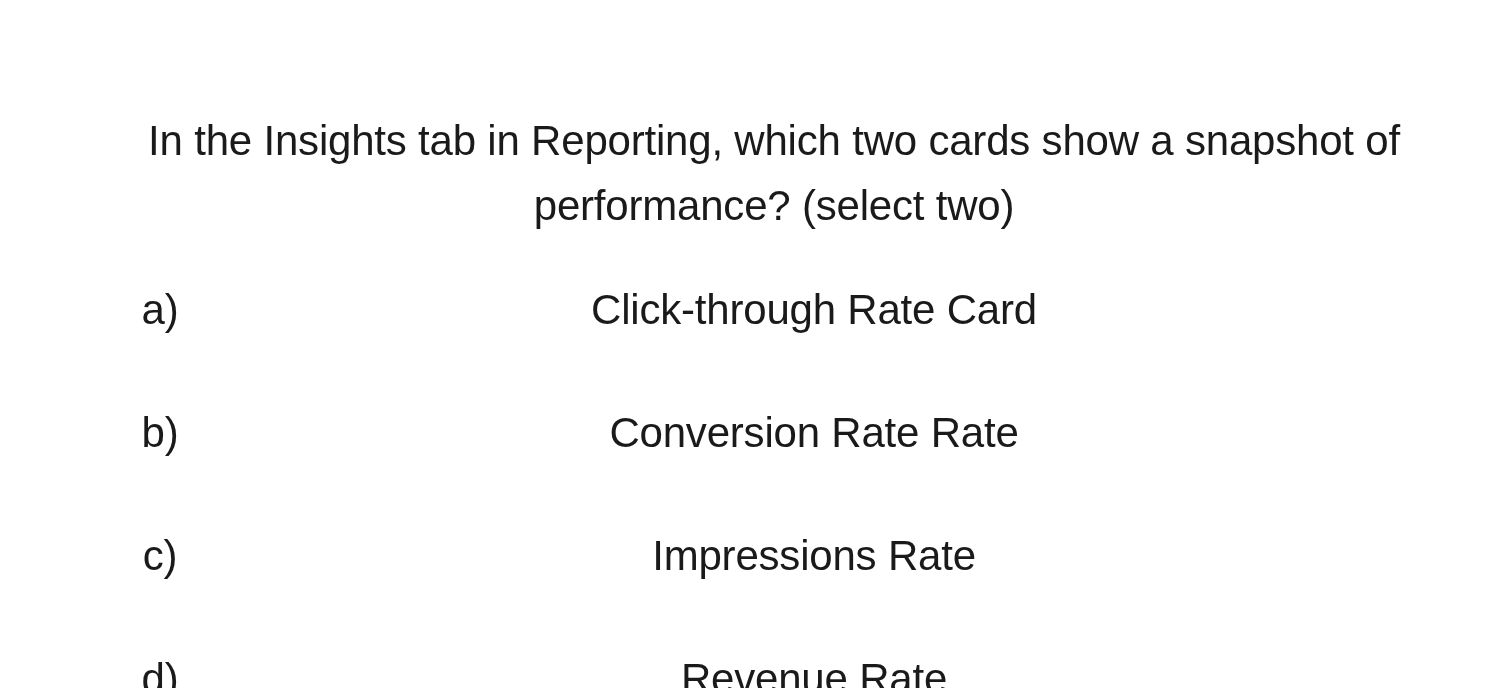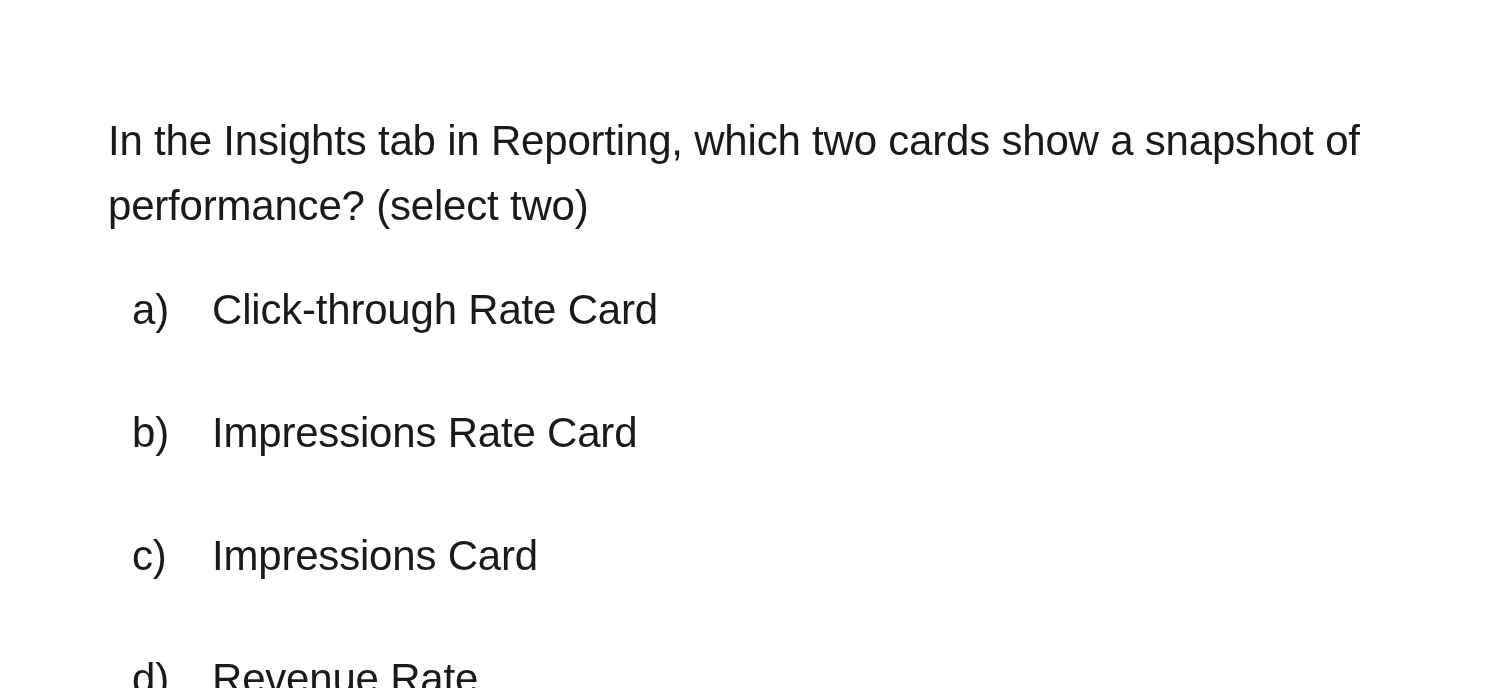--- a/index.html
+++ b/index.html
@@ -1,18 +1,19 @@
 <!DOCTYPE html>
 <html><head>
   <meta charset="utf-8">
   <style>
     * {
       margin: 12px;
       padding: 0;
       box-sizing: border-box;
+      text-align: center;
     }
     body {
       width: 1500px;
       height: 688px;
       background: #ffffff;
       font-family: -apple-system, BlinkMacSystemFont, "Segoe UI", Helvetica, Arial, sans-serif;
       color: #1a1a1a;
       padding: 72px 72px 0 72px;
     }
     .question-text {
@@ -47,23 +48,23 @@
 
 <div class="question-text">In the Insights tab in Reporting, which two cards show a snapshot of performance? (select two)</div>
 
 <div class="options">
   <div class="option">
     <span class="option-letter">a)</span>
     <span class="option-label">Click-through Rate Card</span>
   </div>
   <div class="option">
     <span class="option-letter">b)</span>
-    <span class="option-label">Impressions Rate Card</span>
+    <span class="option-label">Conversion Rate Rate</span>
   </div>
   <div class="option">
     <span class="option-letter">c)</span>
-    <span class="option-label">Impressions Card</span>
+    <span class="option-label">Impressions Rate</span>
   </div>
   <div class="option">
     <span class="option-letter">d)</span>
     <span class="option-label">Revenue Rate</span>
   </div>
 </div>
 
 </body></html>

